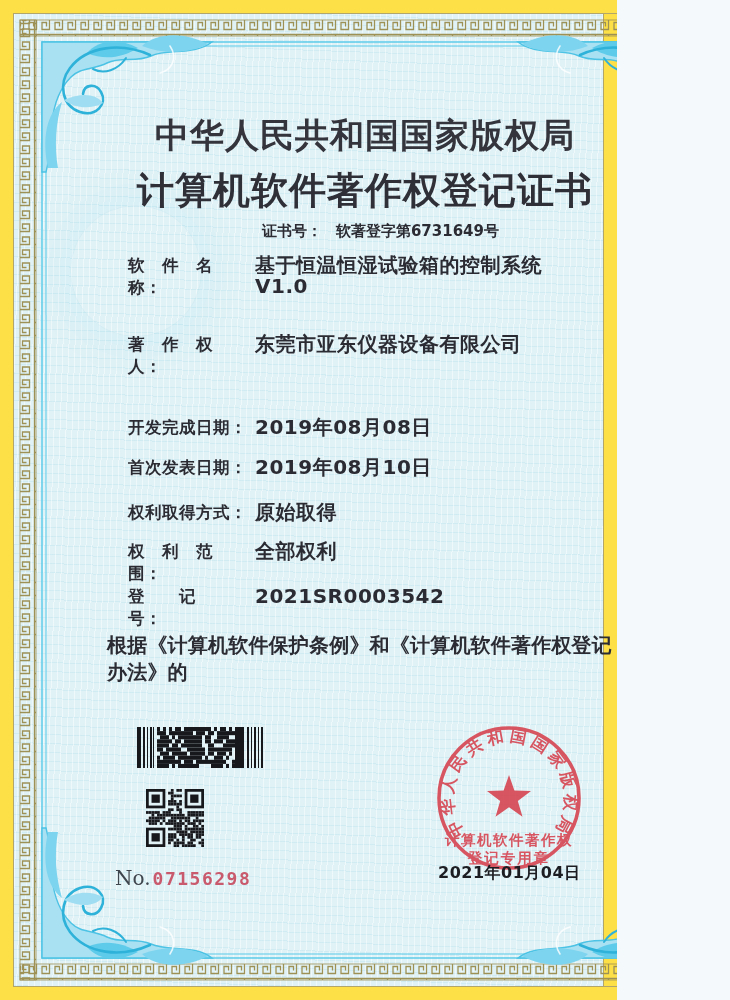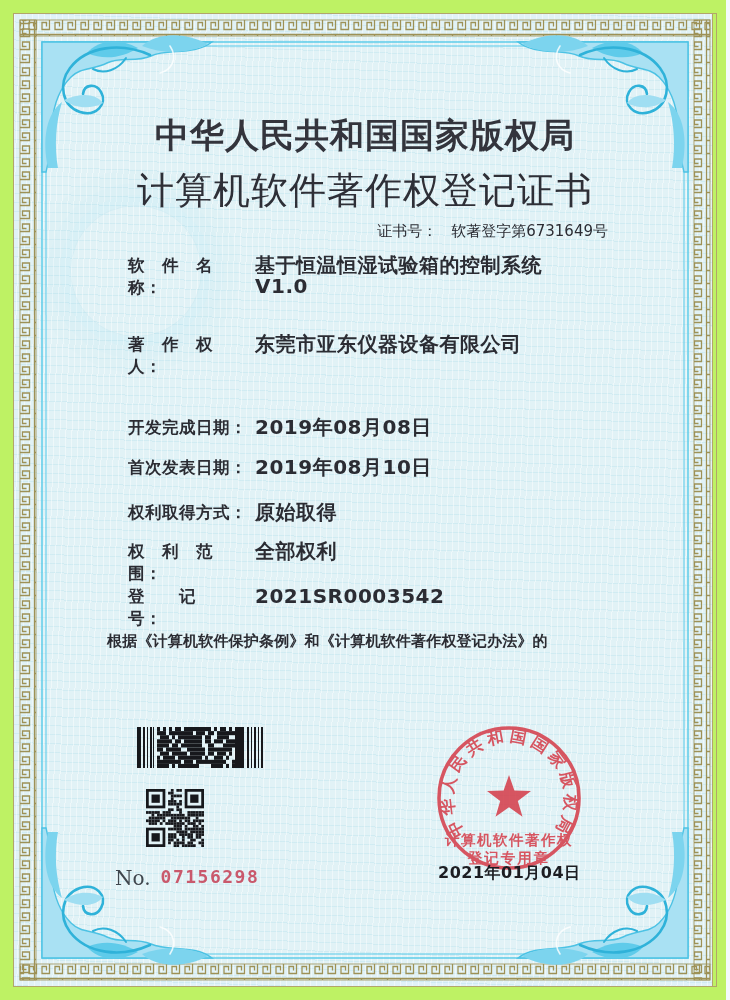--- a/index.html
+++ b/index.html
@@ -2,22 +2,22 @@
 <html><head>
 <meta charset="utf-8">
 <style>
   html,body{margin:0;padding:0;}
   body{
     width:730px;height:1000px;
     font-family:"DejaVu Sans","Liberation Sans",sans-serif;
     background:#f4fafb;
   }
   .page{
-    position:relative;width:726px;height:1000px;overflow:hidden;
-    background:#bef264;
+    position:relative;width:617px;height:1000px;overflow:hidden;
+    background:#fde047;
   }
   .paper{
     position:absolute;left:13px;top:13px;right:13px;bottom:13px;
     background-color:#e1f2f6;
     background-image:
       repeating-linear-gradient(92deg, rgba(255,255,255,.45) 0 1px, rgba(255,255,255,0) 1px 6px),
       repeating-linear-gradient(2deg, rgba(170,220,233,.30) 0 1px, rgba(170,220,233,0) 1px 9px);
     border:1px solid #b2a66a;
   }
   .wm{
@@ -27,37 +27,37 @@
     opacity:.5;
   }
   svg.borders{position:absolute;left:0;top:0;}
   .title{
     position:absolute;left:0;top:113px;width:730px;text-align:center;
     font-family:"DejaVu Serif","Liberation Serif",serif;font-weight:bold;
     font-size:34px;color:#33343c;letter-spacing:1px;
   }
   .subtitle{
     position:absolute;left:0;top:166px;width:730px;text-align:center;
-    font-family:"DejaVu Serif","Liberation Serif",serif;font-weight:normal;
+    font-family:"DejaVu Serif","Liberation Serif",serif;font-weight:bold;
     font-size:37px;color:#2e2f37;letter-spacing:1px;
   }
   .certno{
     position:absolute;top:222px;right:118px;
-    font-size:15px;font-weight:normal;color:#2b2c33;display:flex;gap:14px;
+    font-size:15px;font-weight:bold;color:#2b2c33;display:flex;gap:14px;
   }
   .frow{position:absolute;left:88px;font-weight:bold;color:#2b2c33;}
   .flabel{display:inline-block;width:127px;font-size:16.5px;letter-spacing:.5px;vertical-align:top;margin-left:40px;}
   .fvalue{display:inline-block;font-size:20px;letter-spacing:.5px;vertical-align:top;max-width:330px;line-height:21px;}
   .r1{top:255px}.r2{top:334px}.r3{top:417px}.r4{top:457px}.r5{top:502px}.r6{top:541px}.r7{top:586px}
-  .stmt{position:absolute;font-size:15px;font-weight:bold;color:#2b2c33;letter-spacing:.2px;}
+  .stmt{position:absolute;font-size:20px;font-weight:bold;color:#2b2c33;letter-spacing:.2px;}
   .stmt.l1{left:107px;top:632px}
   .stmt.l2{left:76px;top:677px}
   .barcode{position:absolute;left:137px;top:727px;width:126px;height:41px;}
   .qrcode{position:absolute;left:146px;top:789px;width:58px;height:58px;}
-  .serial{position:absolute;left:115px;top:866px;display:flex;align-items:flex-start;gap:10px;}
+  .serial{position:absolute;left:115px;top:866px;display:flex;align-items:center;gap:2px;}
   .serial .pre{font-family:"DejaVu Serif","Liberation Serif",serif;font-size:20px;color:#3f464d;}
   .serial .num{font-family:"DejaVu Sans Mono","Liberation Mono",monospace;font-size:18px;letter-spacing:1.5px;color:#c9596c;font-weight:bold;}
   .sealwrap{position:absolute;left:424px;top:708px;width:170px;height:180px;opacity:.88;}
   .issuedate{
     position:absolute;left:438px;top:863px;width:180px;
     font-size:16px;font-weight:bold;color:#1c1d22;letter-spacing:.5px;
   }
 </style>
 </head>
 <body>

